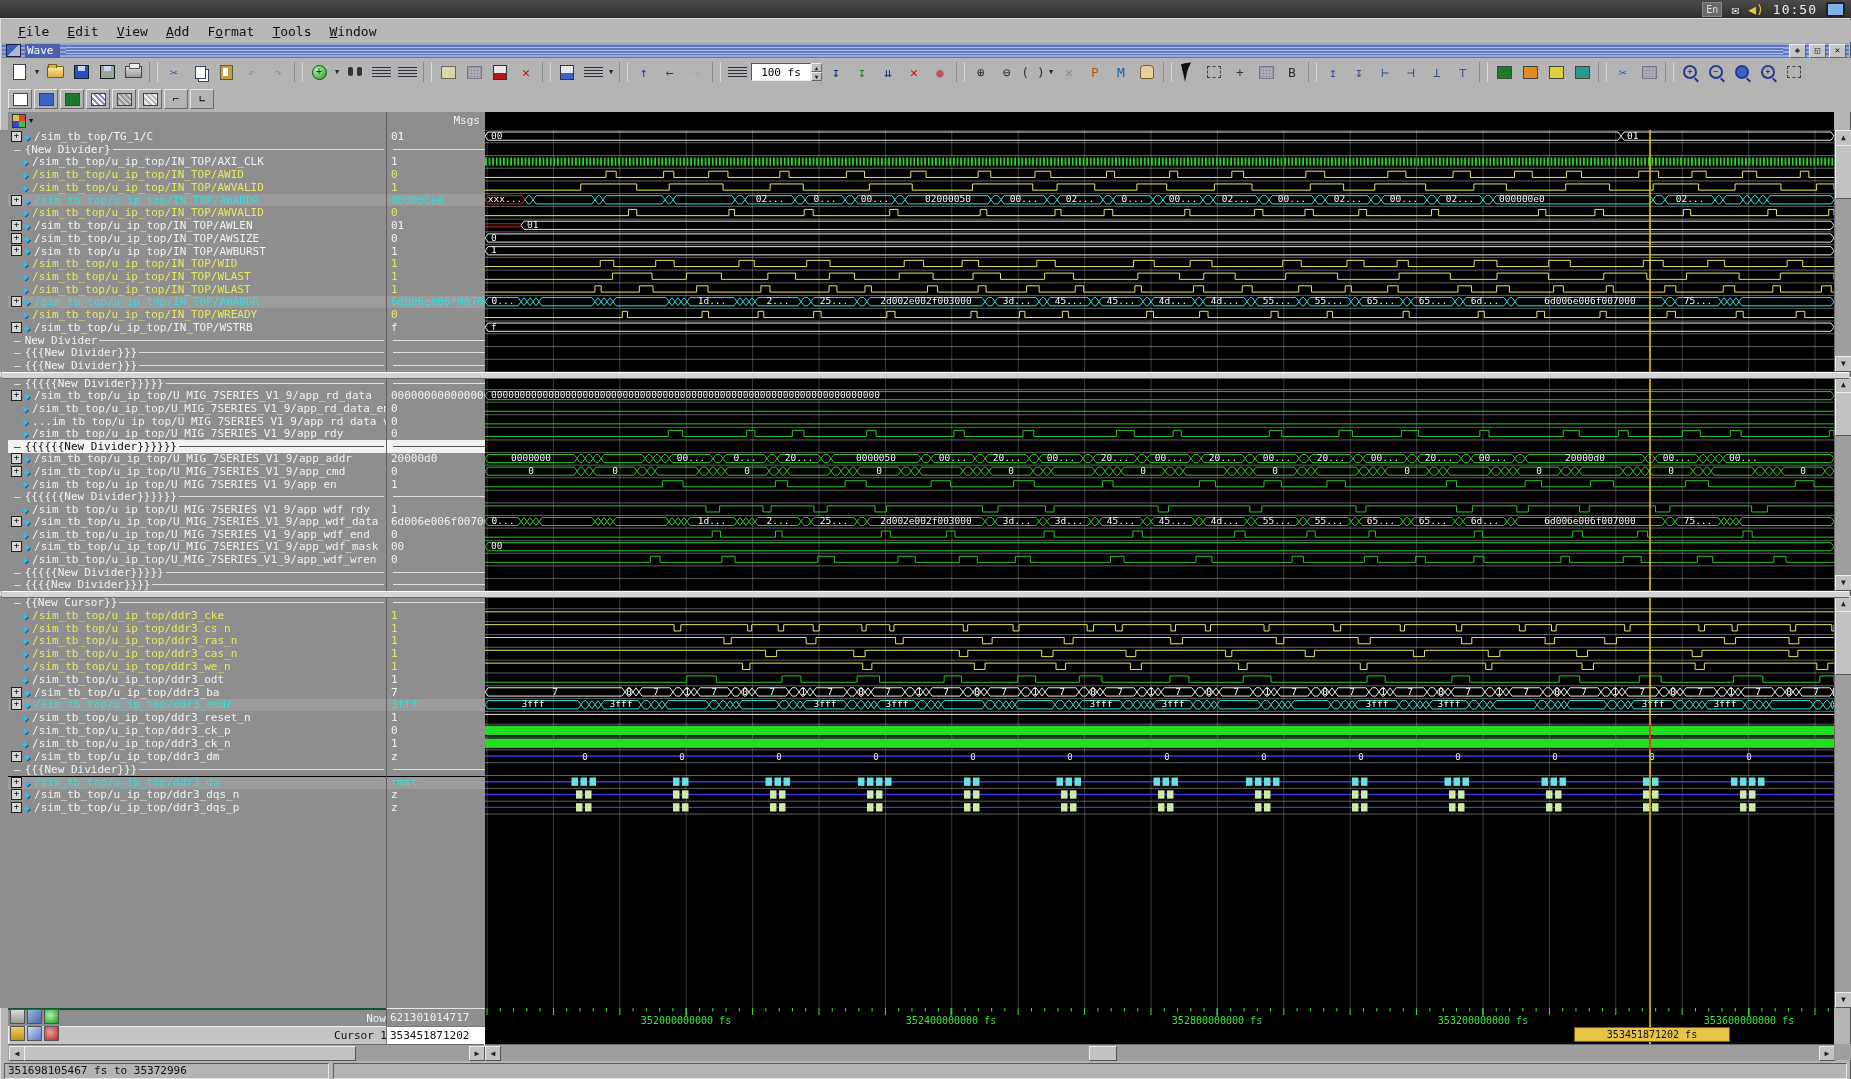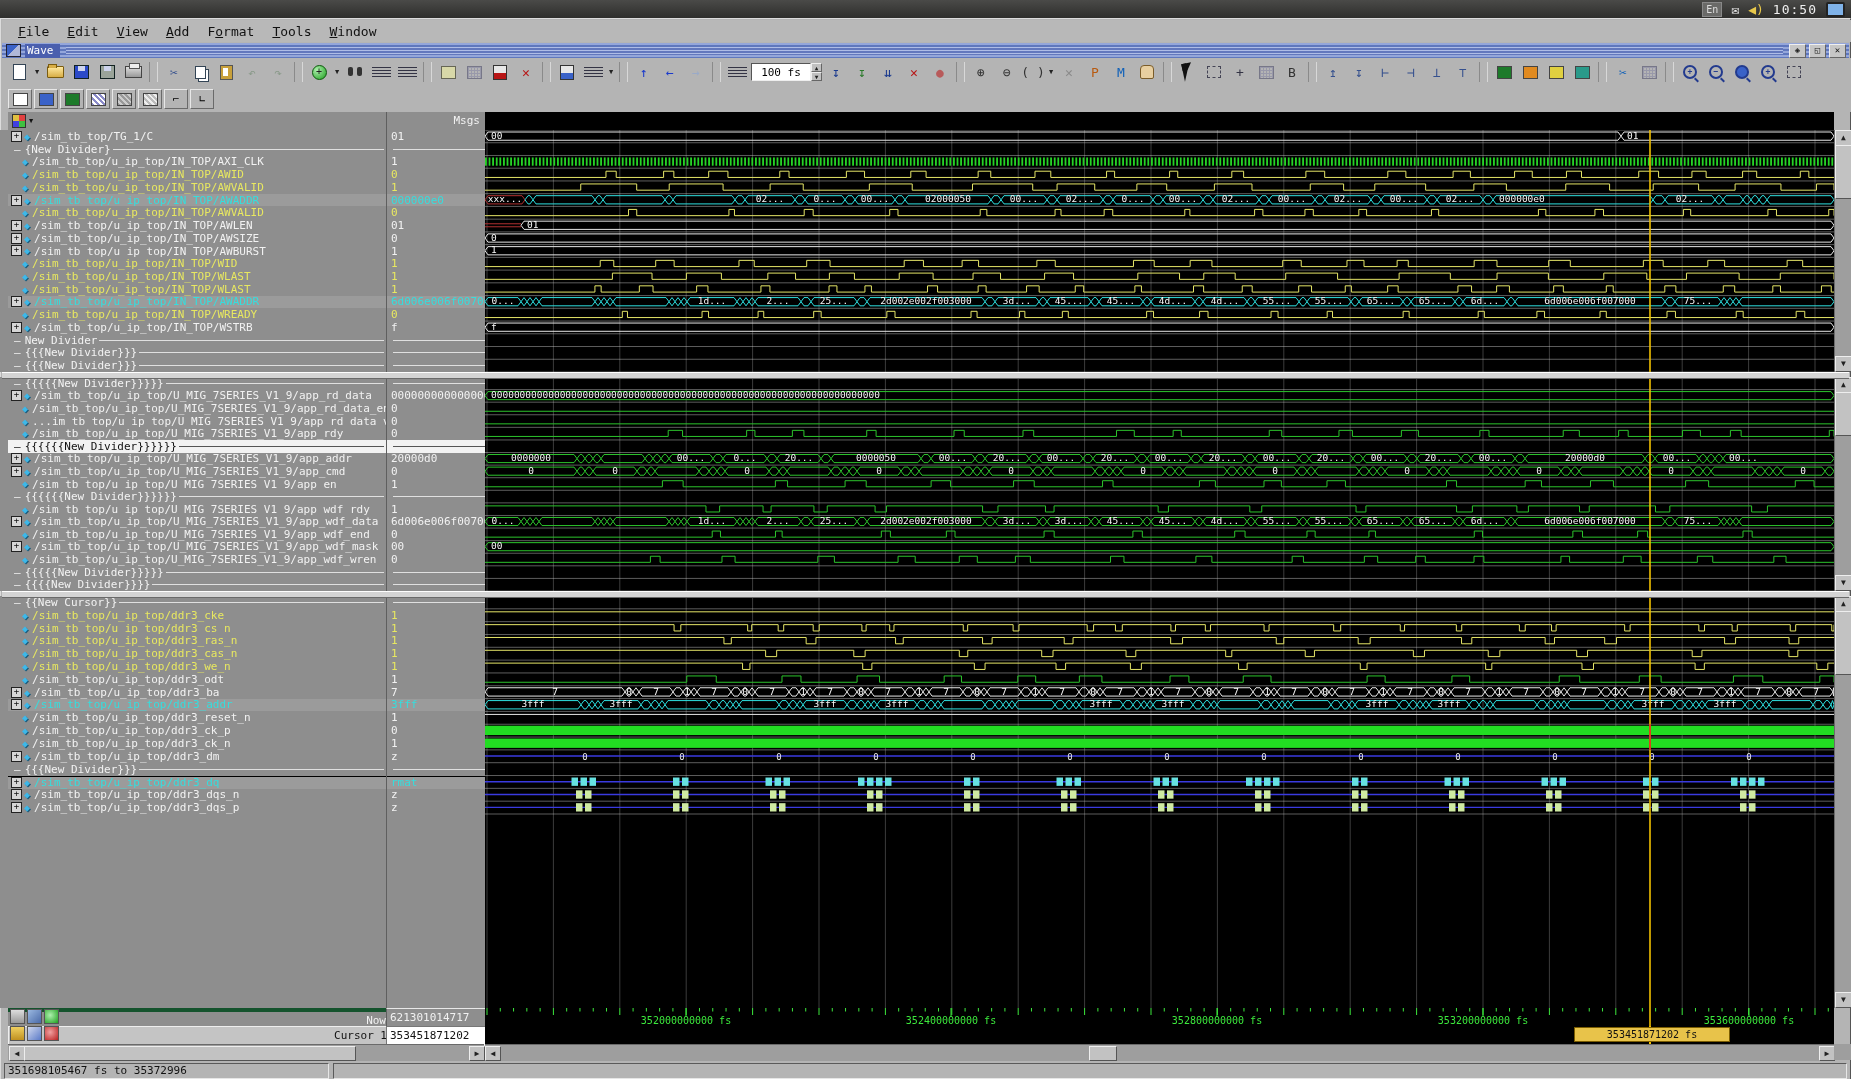--- a/index.html
+++ b/index.html
@@ -96,21 +96,21 @@
   .splitter{left:2px;width:1847px;height:5px;background:#d4d4d4;border-top:1px solid #fff;border-bottom:1px solid #6a6a6a;}
 
   
   .vsb{position:absolute;width:16px;background:#9e9e9e;border-left:1px solid #6a6a6a;}
   .sb-btn{position:absolute;left:0;width:15px;height:14px;background:#c2c2c2;border:1px solid;border-color:#eee #555 #555 #eee;font-size:8px;line-height:13px;text-align:center;color:#222;}
   .sb-thumb{position:absolute;left:0;width:15px;background:#c2c2c2;border:1px solid;border-color:#eee #555 #555 #eee;}
   .hsb{position:absolute;height:16px;background:#9e9e9e;border-top:1px solid #6a6a6a;}
   .hsb .sb-btn{top:1px;height:13px;width:14px;}
 
   
-  #ruler-left1{left:8px;top:1008px;width:378px;height:18px;background:#8e8e8e;color:#f2f2f2;font-size:11px;text-align:right;line-height:18px;padding-right:4px;border-top:4px solid #14532d;}
+  #ruler-left1{left:8px;top:1008px;width:378px;height:18px;background:#8e8e8e;color:#f2f2f2;font-size:11px;text-align:right;line-height:18px;padding-right:4px;border-top:2px solid #14532d;}
   #ruler-left2{left:8px;top:1026px;width:378px;height:18px;background:#c4c4c4;color:#111;font-size:11px;text-align:right;line-height:18px;padding-right:4px;border:1px solid;border-color:#eee #777 #777 #eee;}
   #ruler-val1{left:386px;top:1008px;width:98px;height:18px;background:#8e8e8e;color:#f2f2f2;font-size:11px;line-height:18px;padding-left:3px;border-left:1px solid #5f5f5f;border-top:1px solid #e8e8e8;}
   #ruler-val2{left:386px;top:1026px;width:98px;height:18px;background:#fff;color:#111;font-size:11px;line-height:18px;padding-left:3px;border:1px solid;border-color:#777 #eee #eee #777;}
   #mini-icons{left:10px;top:1009px;width:60px;height:34px;display:flex;flex-wrap:wrap;gap:2px;align-content:flex-start;z-index:5;}
   .mini{width:13px;height:13px;border:1px solid #555;}
   #ruler-wave{left:485px;top:1008px;width:1349px;height:18px;background:#000;}
   #cursor-track{left:485px;top:1026px;width:1349px;height:18px;background:#000;position:relative;}
   #cursor-box{position:absolute;top:1px;height:13px;background:#e8c34a;border:1px solid #7a5c00;color:#111;font-size:10px;line-height:13px;padding:0 3px;}
   #cursor-line-track{position:absolute;top:0;height:18px;width:2px;background:#f0c000;}
 

